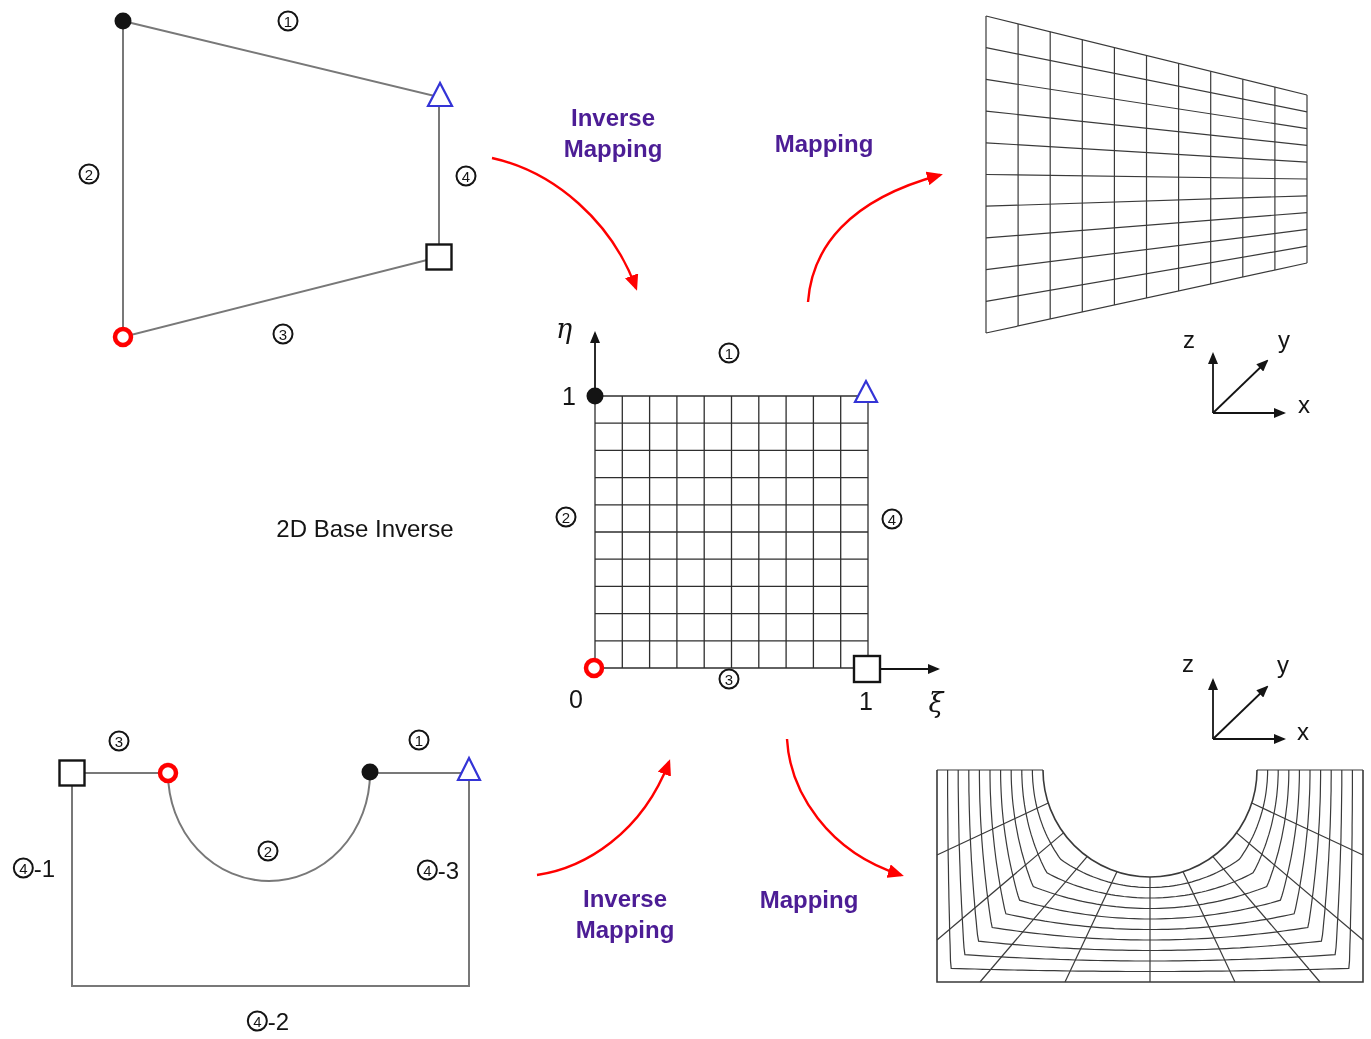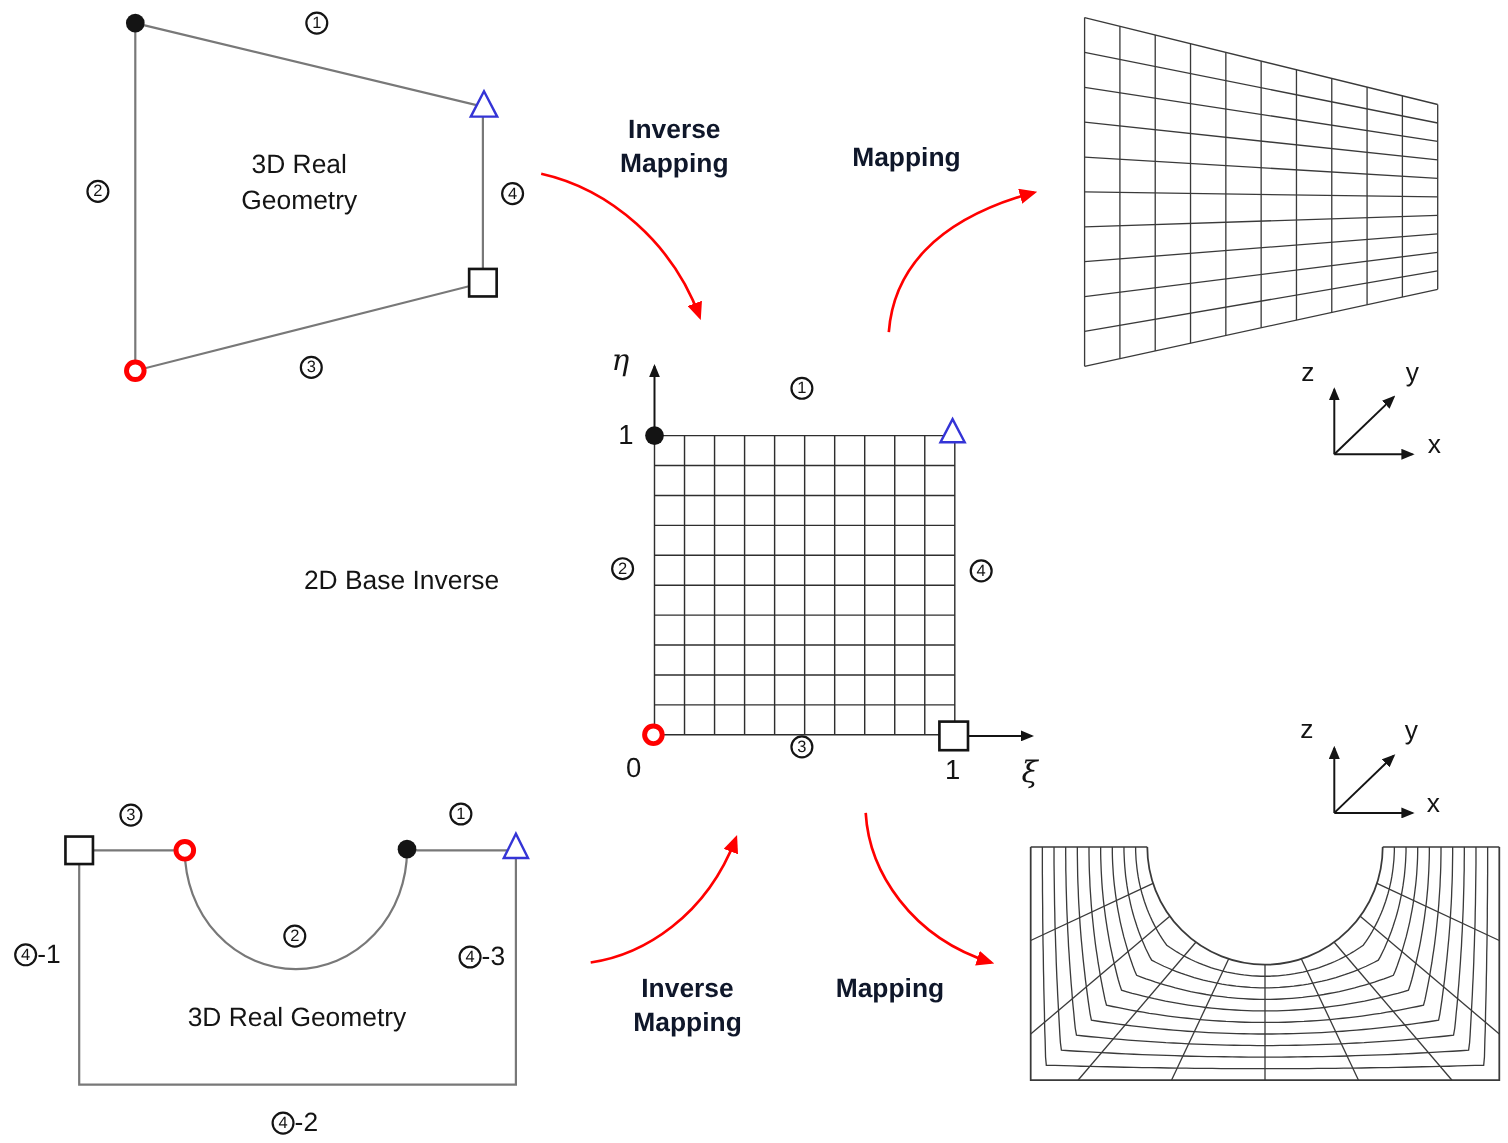--- a/index.html
+++ b/index.html
@@ -4,21 +4,21 @@
 <style>
   html,body{margin:0;padding:0;background:#fff;}
   #canvas{position:relative;width:1371px;height:1039px;background:#fff;overflow:hidden;
           font-family:"Liberation Sans",sans-serif;color:#111;}
   #diagram-svg{position:absolute;left:0;top:0;}
   .lbl{position:absolute;transform:translate(-50%,-50%);font-size:24px;color:#141414;
        white-space:nowrap;text-align:center;line-height:33px;}
   .circ{display:inline-flex;width:21px;height:21px;border:2px solid #141414;border-radius:50%;
         align-items:center;justify-content:center;font-size:15px;line-height:15px;box-sizing:border-box;}
   .row{display:flex;align-items:center;}
-  .red{color:#0f172a;font-weight:bold;line-height:31px;font-size:24px;}
+  .red{color:#4c1d95;font-weight:bold;line-height:31px;font-size:24px;}
   .greek{font-family:"DejaVu Serif",serif;font-style:italic;font-size:27px;line-height:27px;}
   .num{font-size:25px;}
   .triad-lbl{font-size:24px;}
 </style>
 </head>
 <body>
 
 <div id="canvas">
 
   <svg id="diagram-svg" width="1371" height="1039" viewBox="0 0 1371 1039">
@@ -158,24 +158,20 @@
   </svg>
 
   <div class="lbl" style="left:288px;top:18px">
     <span class="circ">1</span></div>
   <div class="lbl" style="left:89px;top:171px">
     <span class="circ">2</span></div>
   <div class="lbl" style="left:283px;top:331px">
     <span class="circ">3</span></div>
   <div class="lbl" style="left:466px;top:173px">
     <span class="circ">4</span></div>
-  <div class="lbl" style="left:272px;top:166px">
-    <div>3D Real</div>
-    <div>Geometry</div>
-  </div>
 
   <div class="lbl" style="left:729px;top:350px">
     <span class="circ">1</span></div>
   <div class="lbl" style="left:566px;top:514px">
     <span class="circ">2</span></div>
   <div class="lbl" style="left:729px;top:676px">
     <span class="circ">3</span></div>
   <div class="lbl" style="left:892px;top:516px">
     <span class="circ">4</span></div>
 
@@ -197,21 +193,20 @@
     <span>-1</span>
     </div>
   <div class="lbl row" style="left:438px;top:870px">
     <span class="circ">4</span>
     <span>-3</span>
     </div>
   <div class="lbl row" style="left:268px;top:1021px">
     <span class="circ">4</span>
     <span>-2</span>
     </div>
-  <div class="lbl" style="left:270px;top:925px">3D Real Geometry</div>
 
   <div class="lbl red" style="left:613px;top:133px">
     <div>Inverse</div>
     <div>Mapping</div>
   </div>
   <div class="lbl red" style="left:824px;top:143px">Mapping</div>
   <div class="lbl red" style="left:625px;top:914px">
     <div>Inverse</div>
     <div>Mapping</div>
   </div>

